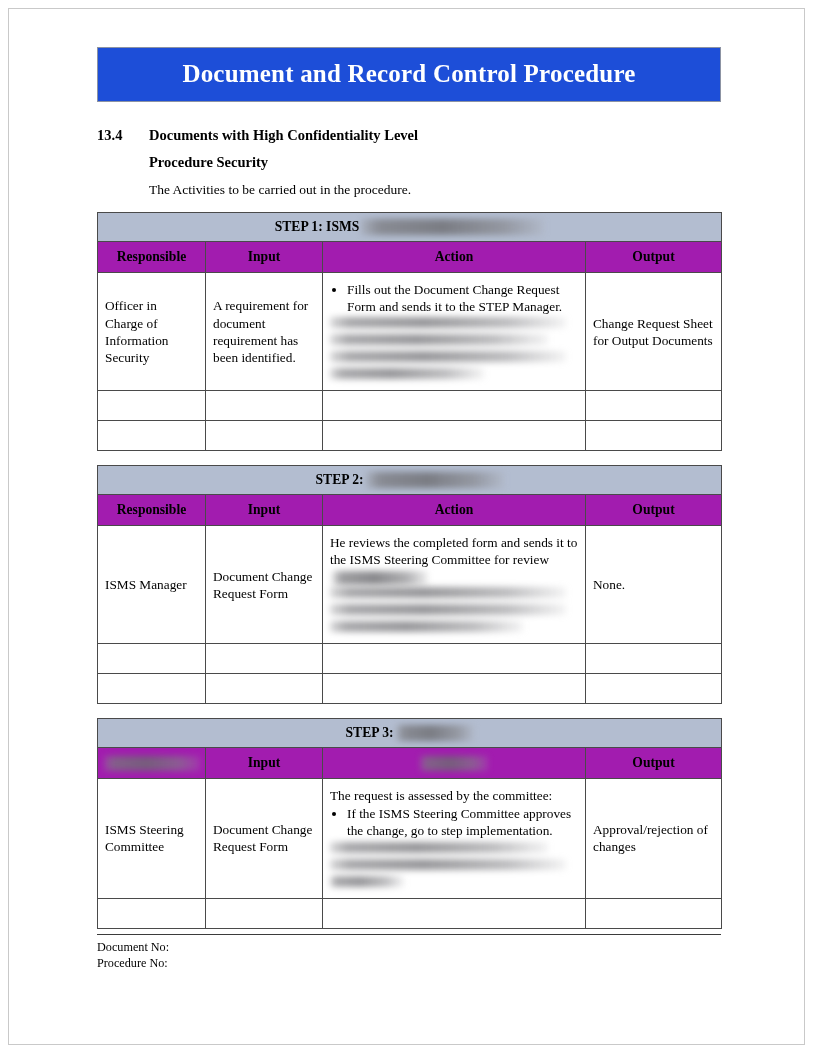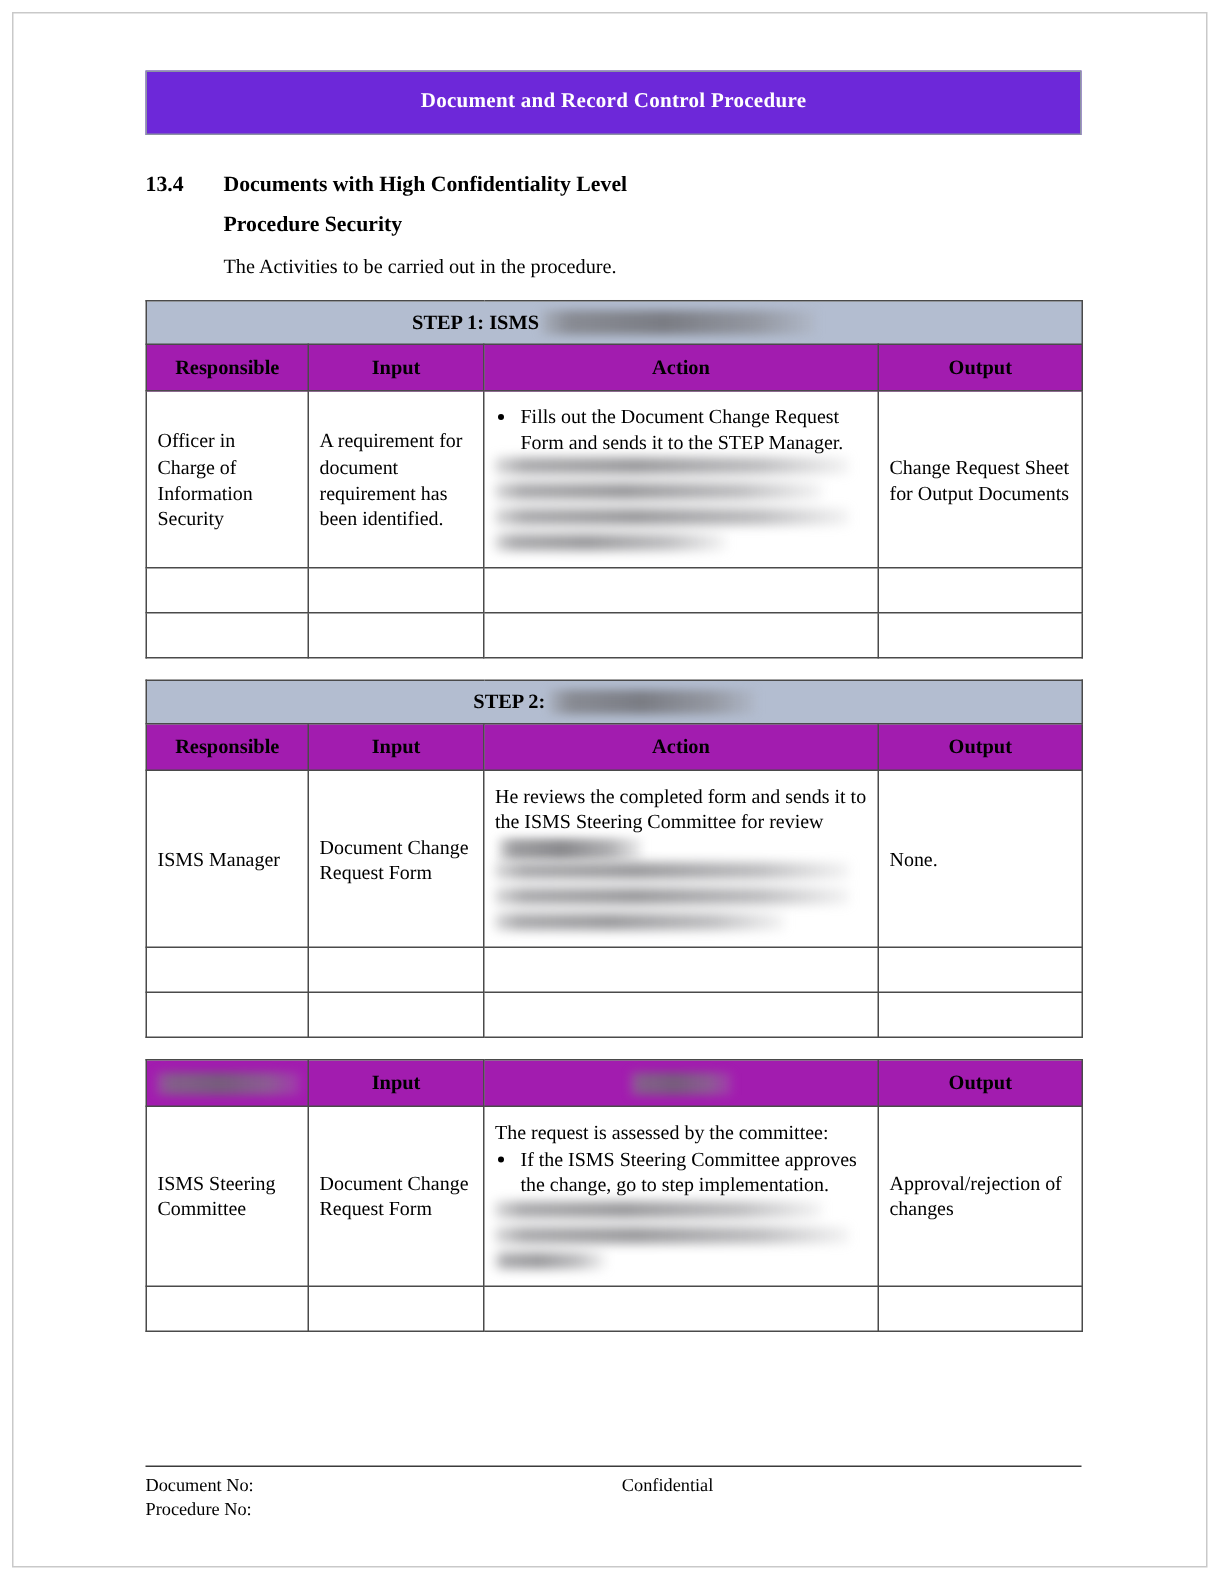--- a/index.html
+++ b/index.html
@@ -29,26 +29,26 @@
 
   .content {
     position: absolute;
     left: 88px;
     top: 38px;
     width: 624px;
   }
 
   
   .title-banner {
-    background: #6d28d9;
+    background: #1d4ed8;
     border: 1px solid #8c93a3;
     color: #ffffff;
     text-align: center;
     font-weight: bold;
-    font-size: 14px;
+    font-size: 25px;
     letter-spacing: 0.2px;
     padding: 12px 8px 13px 8px;
     box-sizing: border-box;
   }
 
   
   .section-heading {
     margin-top: 25px;
     display: flex;
     align-items: baseline;
@@ -184,21 +184,21 @@
   .step-title-wrap {
     display: inline-flex;
     align-items: center;
     justify-content: center;
   }
 
   
   .footer {
     position: absolute;
     left: 88px;
-    top: 968px;
+    top: 925px;
     width: 624px;
   }
   .footer-rule {
     border-top: 1.6px solid #3b3b3b;
     width: 100%;
   }
   .footer-grid {
     display: flex;
     justify-content: space-between;
     margin-top: 4px;
@@ -333,20 +333,28 @@
     </table>
 
     <table class="proc-table">
       <colgroup>
         <col class="col-resp">
           <col class="col-input">
           <col class="col-action">
           <col class="col-output">
       </colgroup>
       <tbody>
+        <tr class="step-row">
+          <td colspan="4">
+            <span class="step-title-wrap">
+              <span>STEP 3:</span>
+              <span class="redact redact-inline-title s3"></span>
+            </span>
+          </td>
+        </tr>
         <tr class="colhead-row">
           <td>
             <span class="redact redact-head-cell"></span>
           </td>
           <td>Input</td>
           <td>
             <span class="redact redact-head-cell action"></span>
           </td>
           <td>Output</td>
         </tr>
@@ -377,19 +385,16 @@
 
   </div>
 
   <div class="footer">
     <div class="footer-rule"></div>
     <div class="footer-grid">
       <div class="footer-col-left">
         <div>Document No:</div>
         <div>Procedure No:</div>
       </div>
-      <div class="footer-col-mid">
-        <div>Confidential</div>
-      </div>
     </div>
   </div>
 
 </div>
 
 </body></html>

